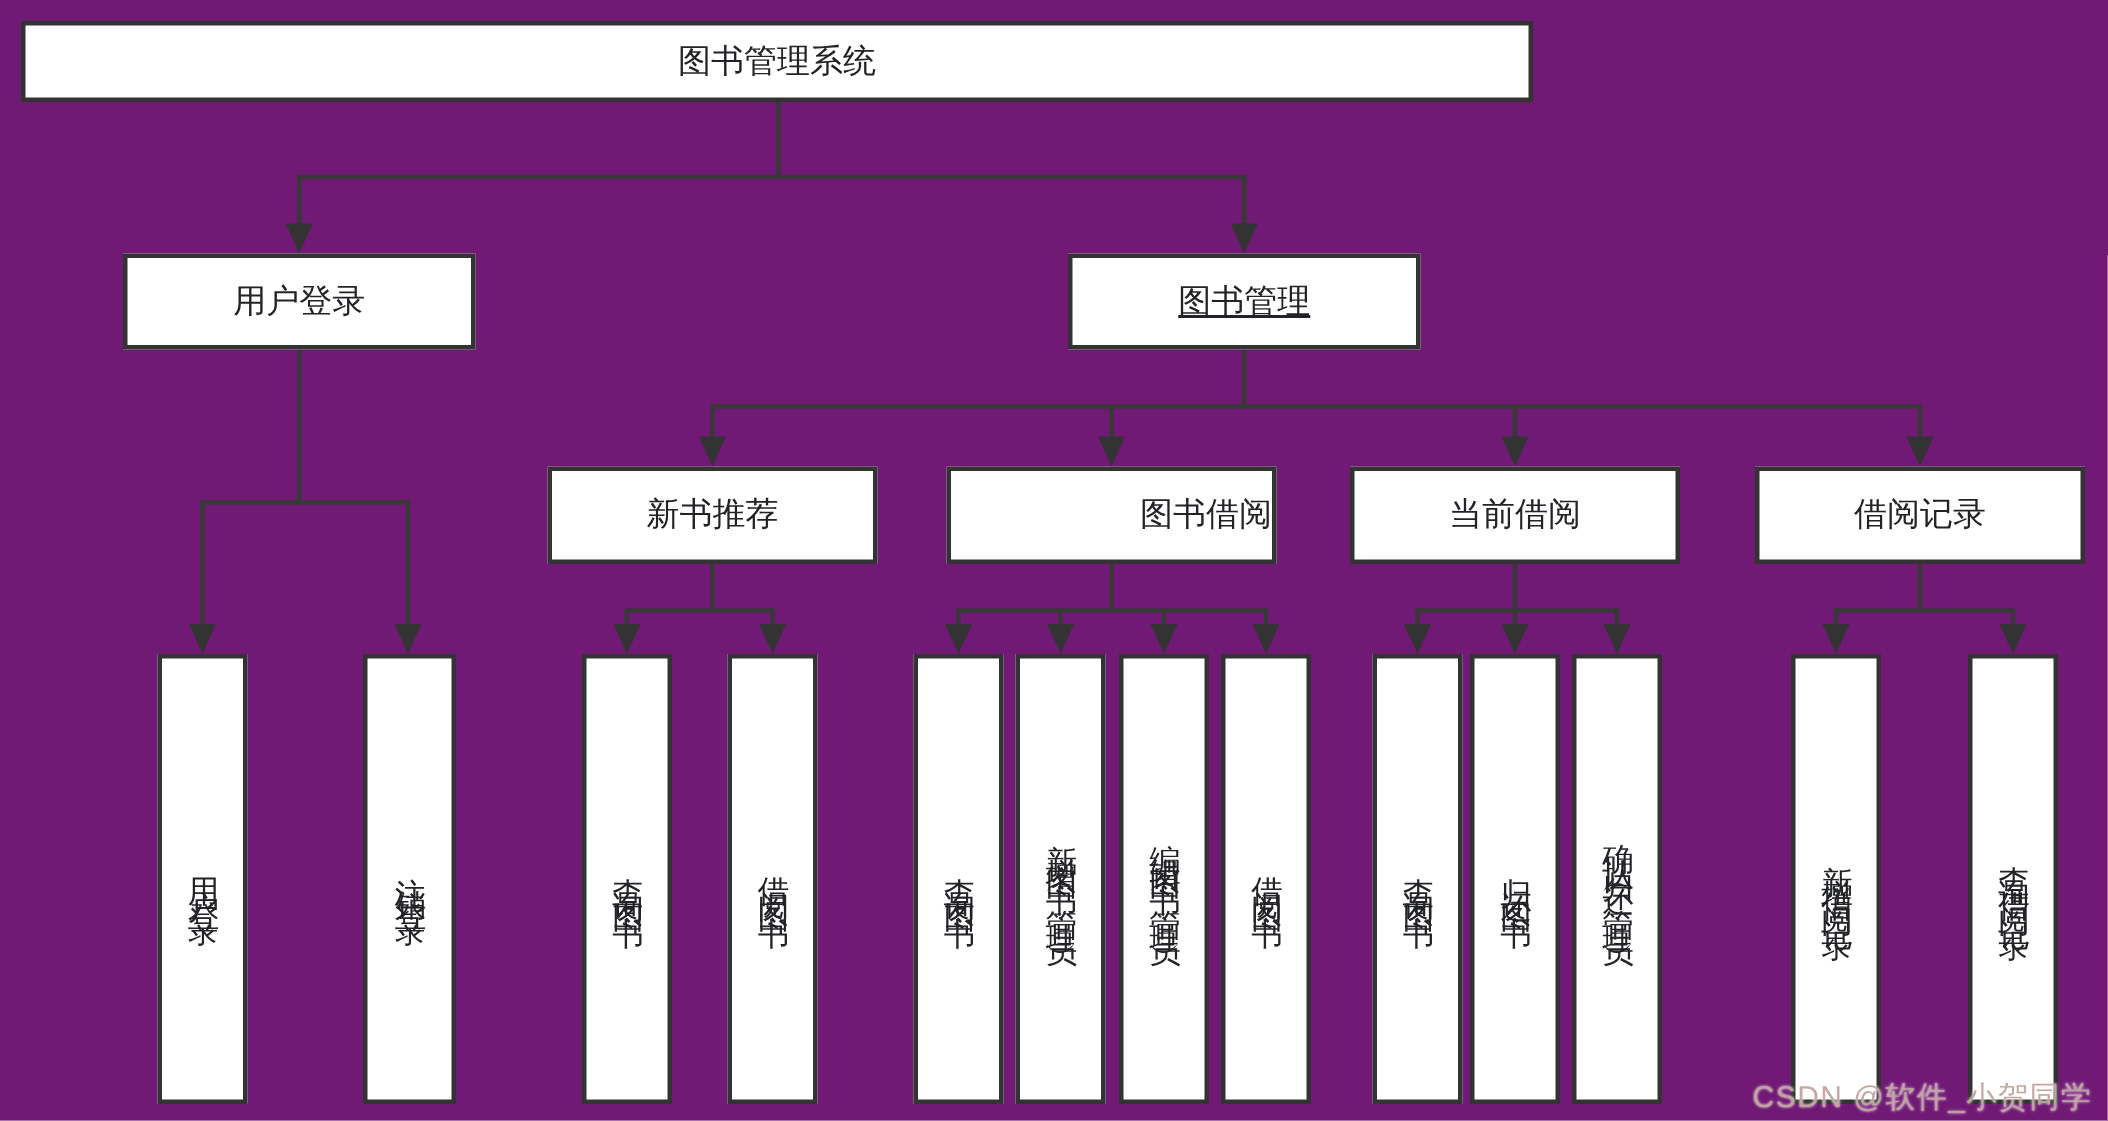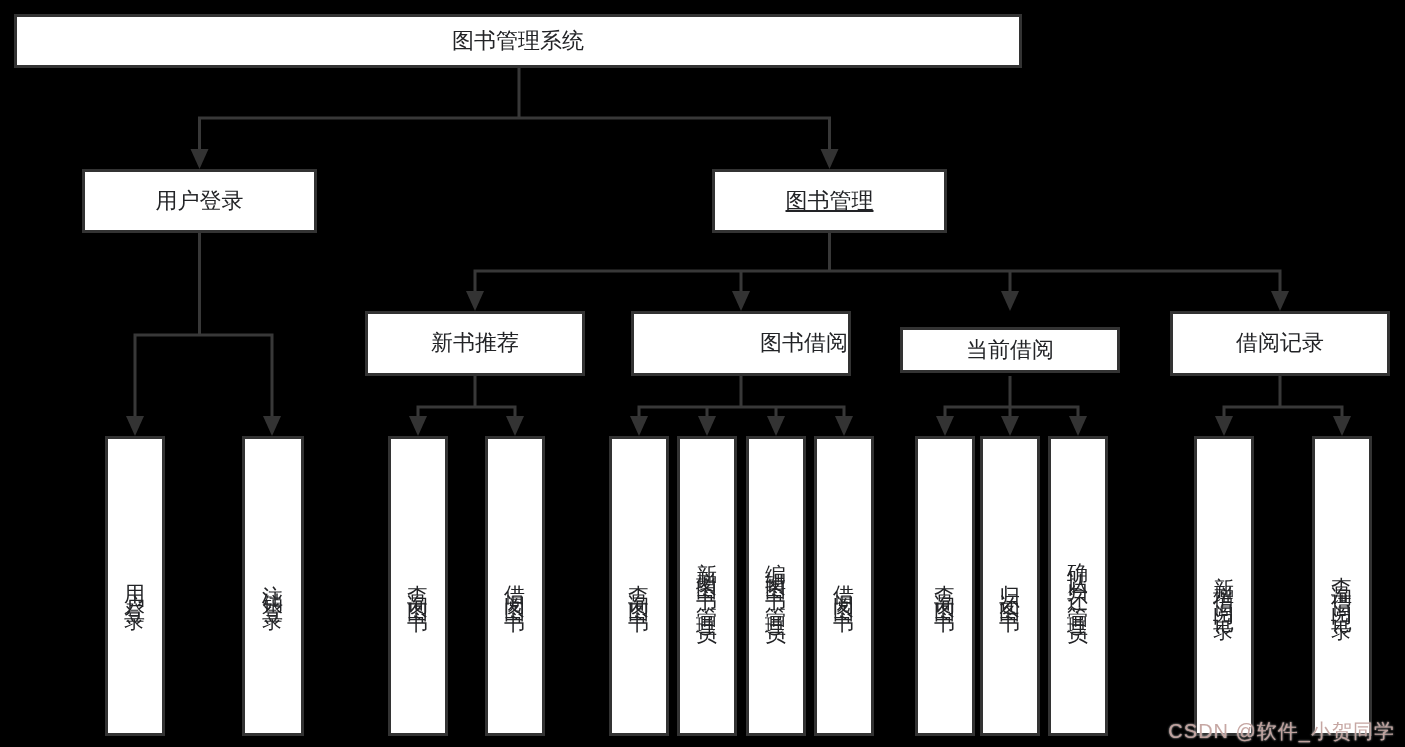--- a/index.html
+++ b/index.html
@@ -2,21 +2,21 @@
 <html><head>
 <meta charset="utf-8">
 <style>
   html, body { margin: 0; padding: 0; background: #ffffff; }
   body {
     width: 1405px; height: 747px; position: relative; overflow: hidden;
     font-family: "Liberation Sans", sans-serif;
   }
   #canvas {
     position: absolute; left: 0; top: 0; width: 1405px; height: 747px;
-    background: #000000;
+    background: #701a75;
   }
   svg.connectors { position: absolute; left: 0; top: 0; }
   .box {
     position: absolute;
     box-sizing: border-box;
     border: 3px solid #333333;
     background: #ffffff;
     display: flex;
     align-items: center;
     justify-content: center;
@@ -97,21 +97,21 @@
   <div class="box" style="left:712px; top:169px; width:235px; height:64px;text-decoration:underline;">
     <span>图书管理</span>
   </div>
 
   <div class="box" style="left:365px; top:311px; width:220px; height:65px;text-align:right;">
     <span>新书推荐</span>
   </div>
   <div class="box" style="left:631px; top:311px; width:220px; height:65px;justify-content:flex-end;">
     <span>图书借阅</span>
   </div>
-  <div class="box" style="left:900px; top:327px; width:220px; height:46px;">
+  <div class="box" style="left:900px; top:311px; width:220px; height:65px;">
     <span>当前借阅</span>
   </div>
   <div class="box" style="left:1170px; top:311px; width:220px; height:65px;">
     <span>借阅记录</span>
   </div>
 
   <div class="box vbox" style="left:105px; top:436px; width:60px; height:300px;">
     <span>用户登录</span>
   </div>
   <div class="box vbox" style="left:242px; top:436px; width:62px; height:300px;">

